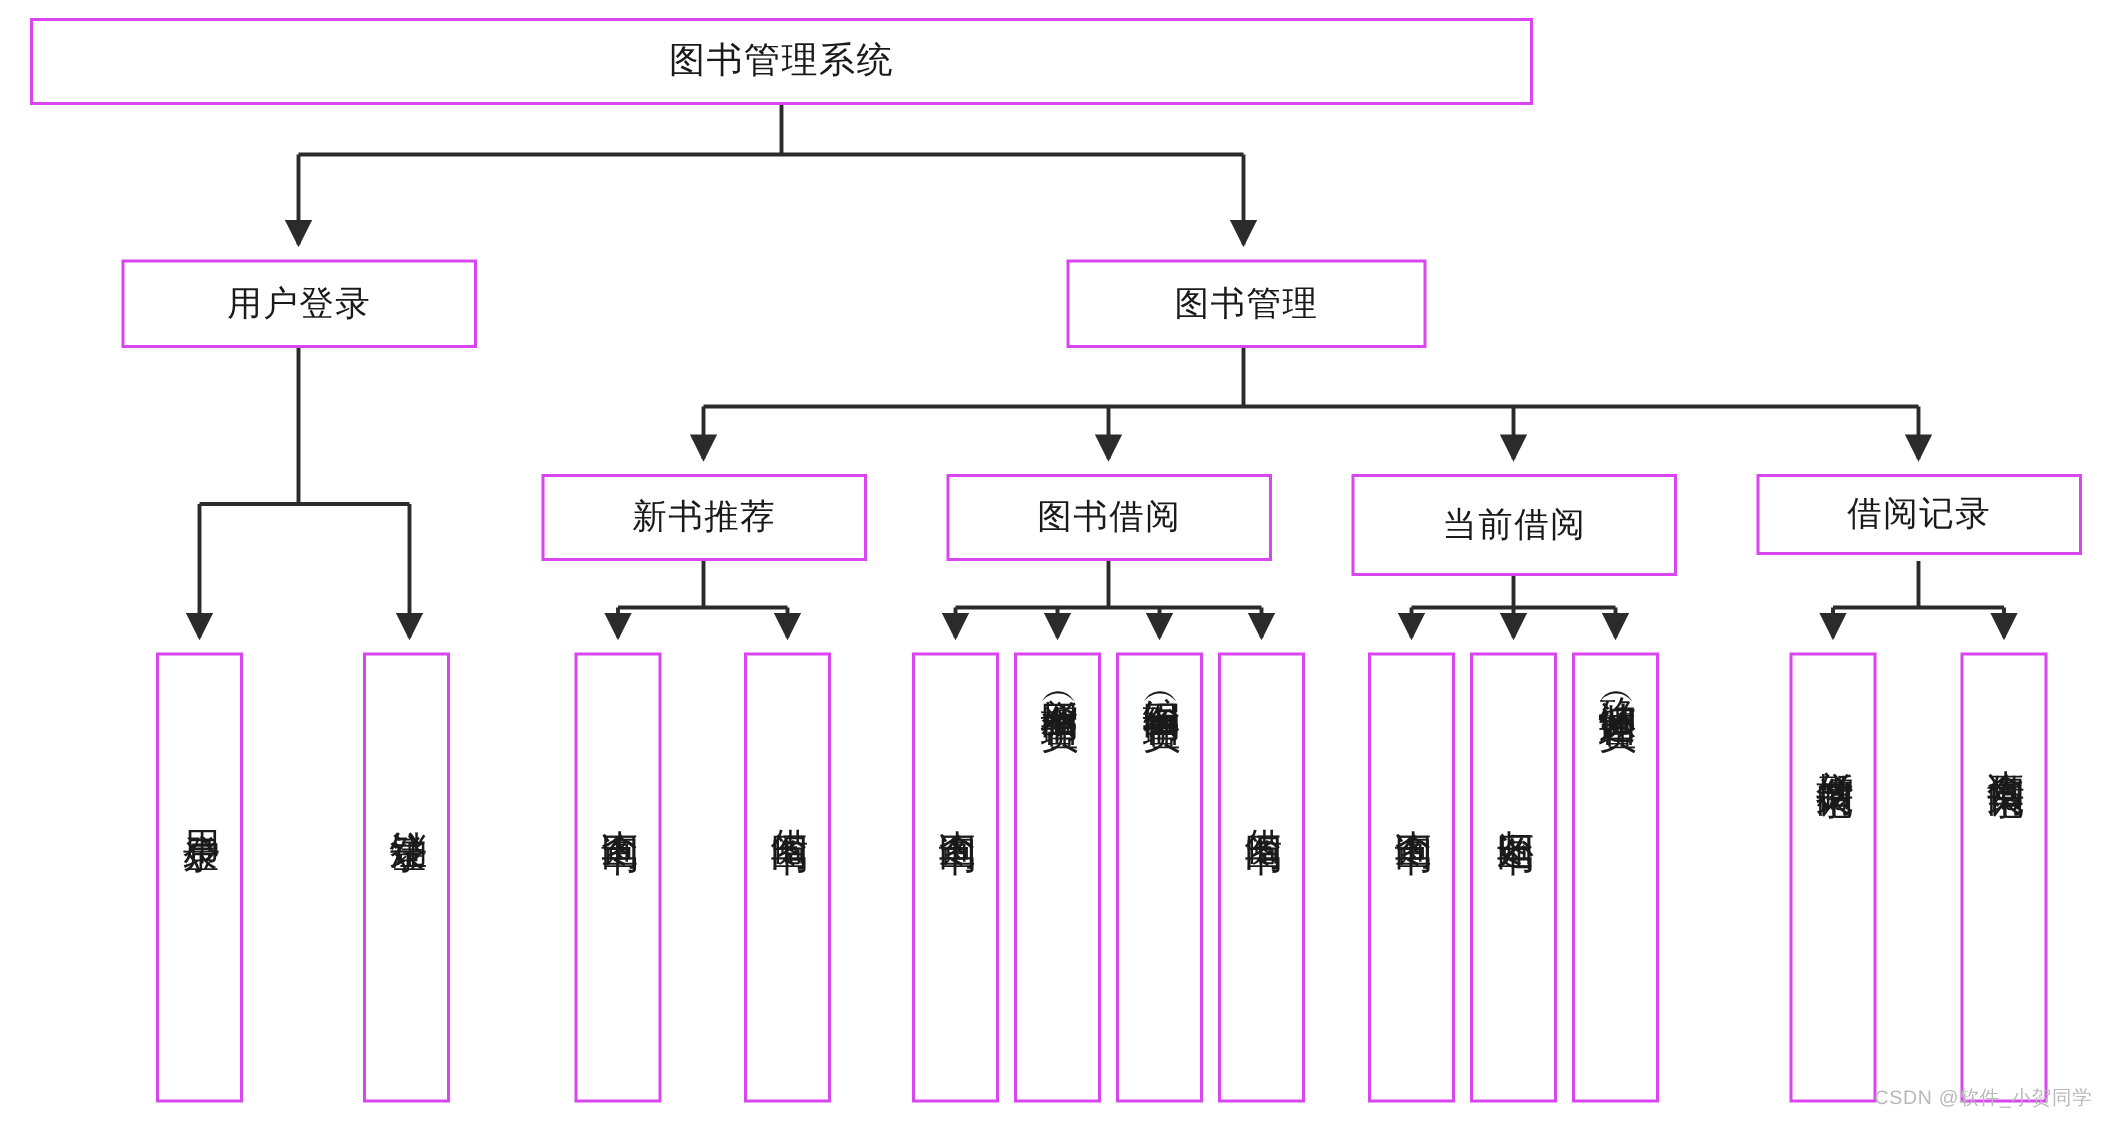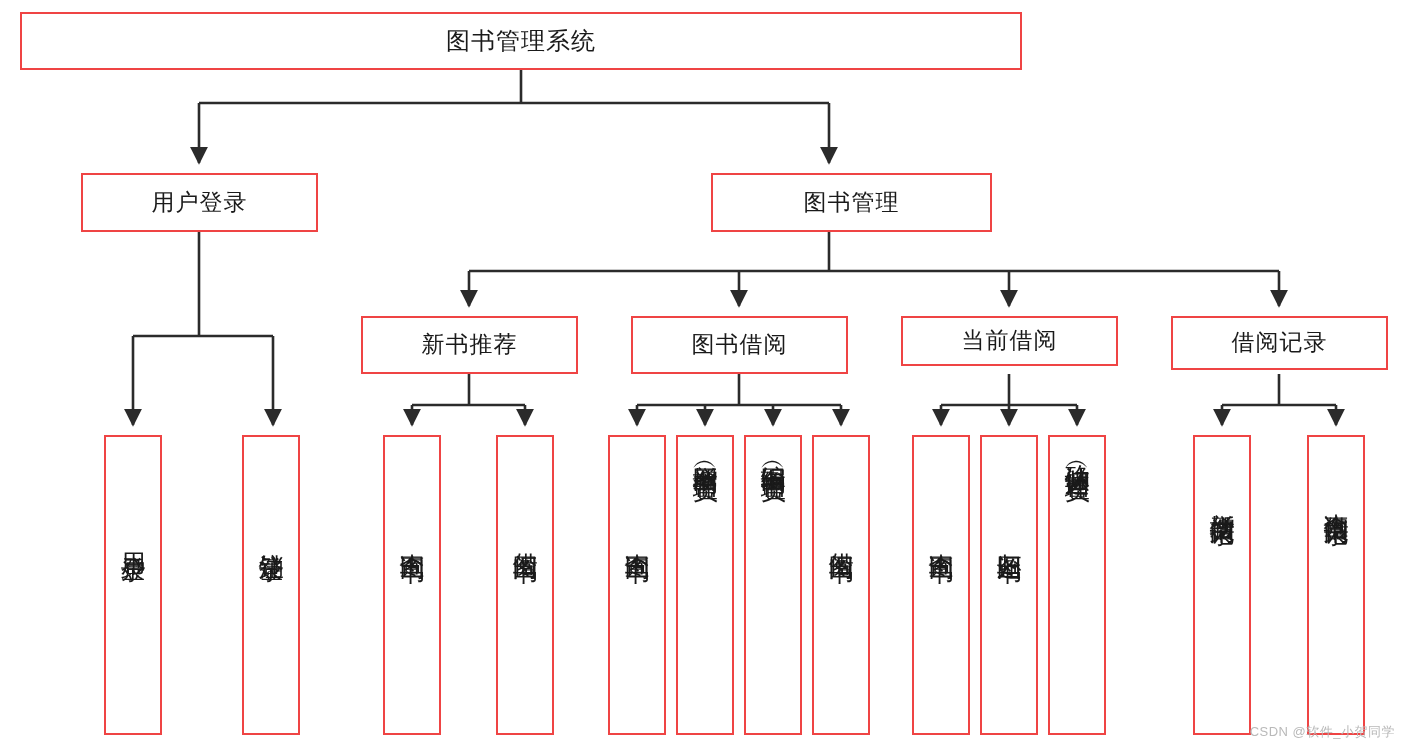--- a/index.html
+++ b/index.html
@@ -21,21 +21,21 @@
   #edges {
     position: absolute;
     left: 0;
     top: 0;
     width: 1405px;
     height: 747px;
   }
   .node {
     position: absolute;
     box-sizing: border-box;
-    border: 2px solid #ef4444;
+    border: 2px solid #d946ef;
     background: #ffffff;
     color: #1a1a1a;
     display: flex;
     align-items: center;
     justify-content: center;
     text-align: center;
     z-index: 2;
   }
   .node.h {
     font-size: 23px;
@@ -129,31 +129,31 @@
     </g>
   </svg>
 
   <div class="node h root" style="left:20px; top:12px; width:1002px; height:58px;">
     <span>图书管理系统</span>
   </div>
 
   <div class="node h" style="left:81px; top:173px; width:237px; height:59px;">
     <span>用户登录</span>
   </div>
-  <div class="node h" style="left:711px; top:173px; width:281px; height:59px;">
+  <div class="node h" style="left:711px; top:173px; width:240px; height:59px;">
     <span>图书管理</span>
   </div>
 
   <div class="node h" style="left:361px; top:316px; width:217px; height:58px;">
     <span>新书推荐</span>
   </div>
   <div class="node h" style="left:631px; top:316px; width:217px; height:58px;font-family:Liberation Serif, serif;">
     <span>图书借阅</span>
   </div>
-  <div class="node h" style="left:901px; top:316px; width:217px; height:50px;">
+  <div class="node h" style="left:901px; top:316px; width:217px; height:68px;">
     <span>当前借阅</span>
   </div>
   <div class="node h" style="left:1171px; top:316px; width:217px; height:54px;">
     <span>借阅记录</span>
   </div>
 
   <div class="node v" style="left:104px; top:435px; width:58px; height:300px; padding-top:96px;">
     <span class="vlabel">用户登录</span>
   </div>
   <div class="node v" style="left:242px; top:435px; width:58px; height:300px; padding-top:96px;">

